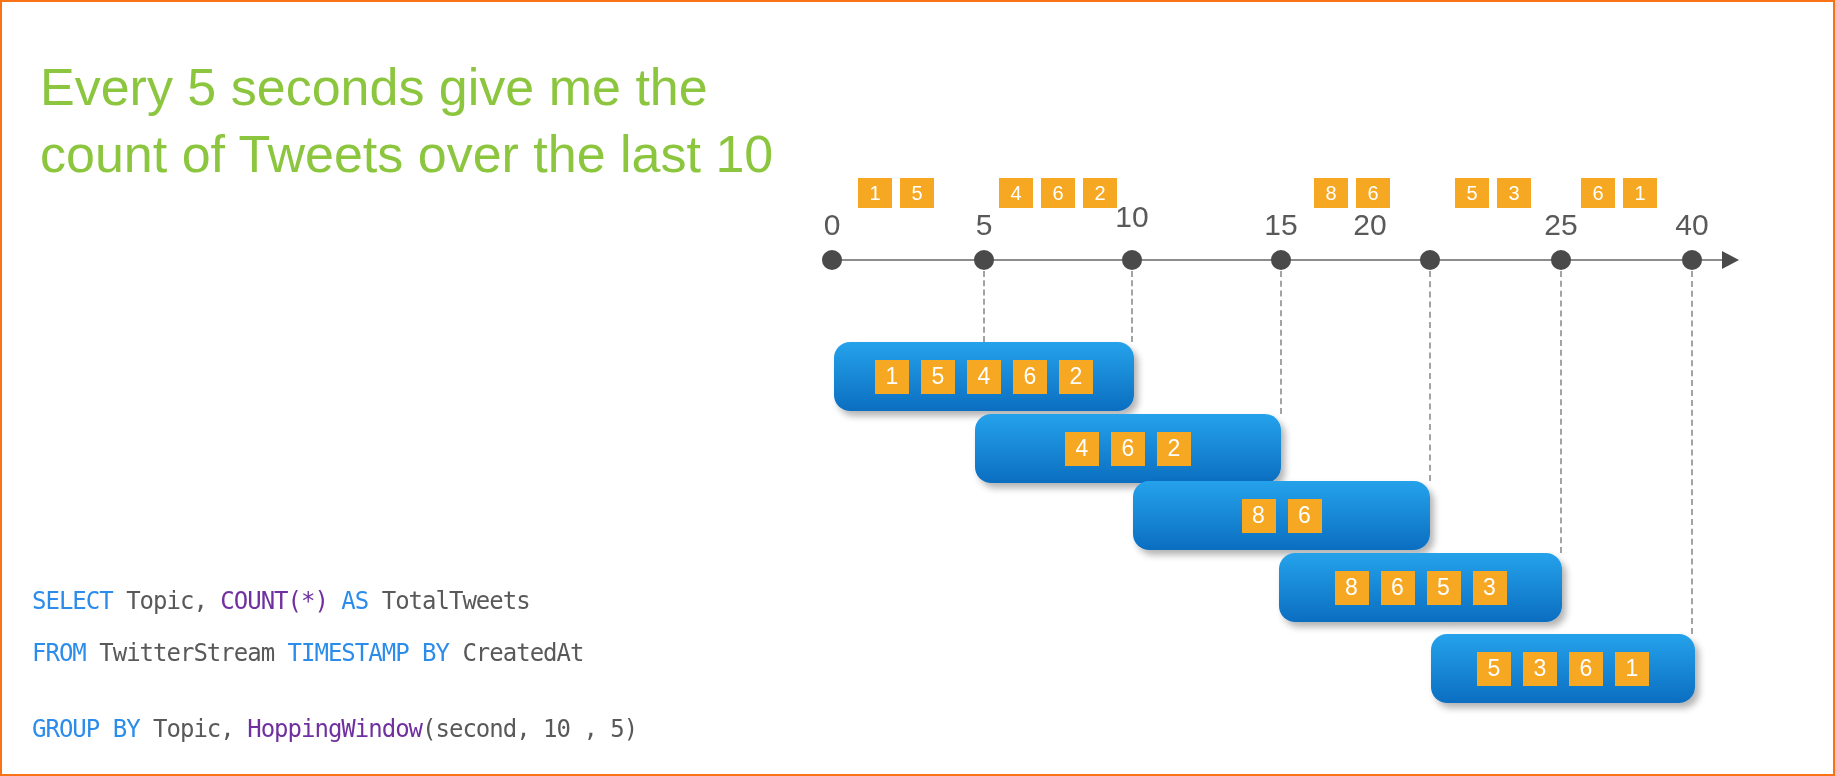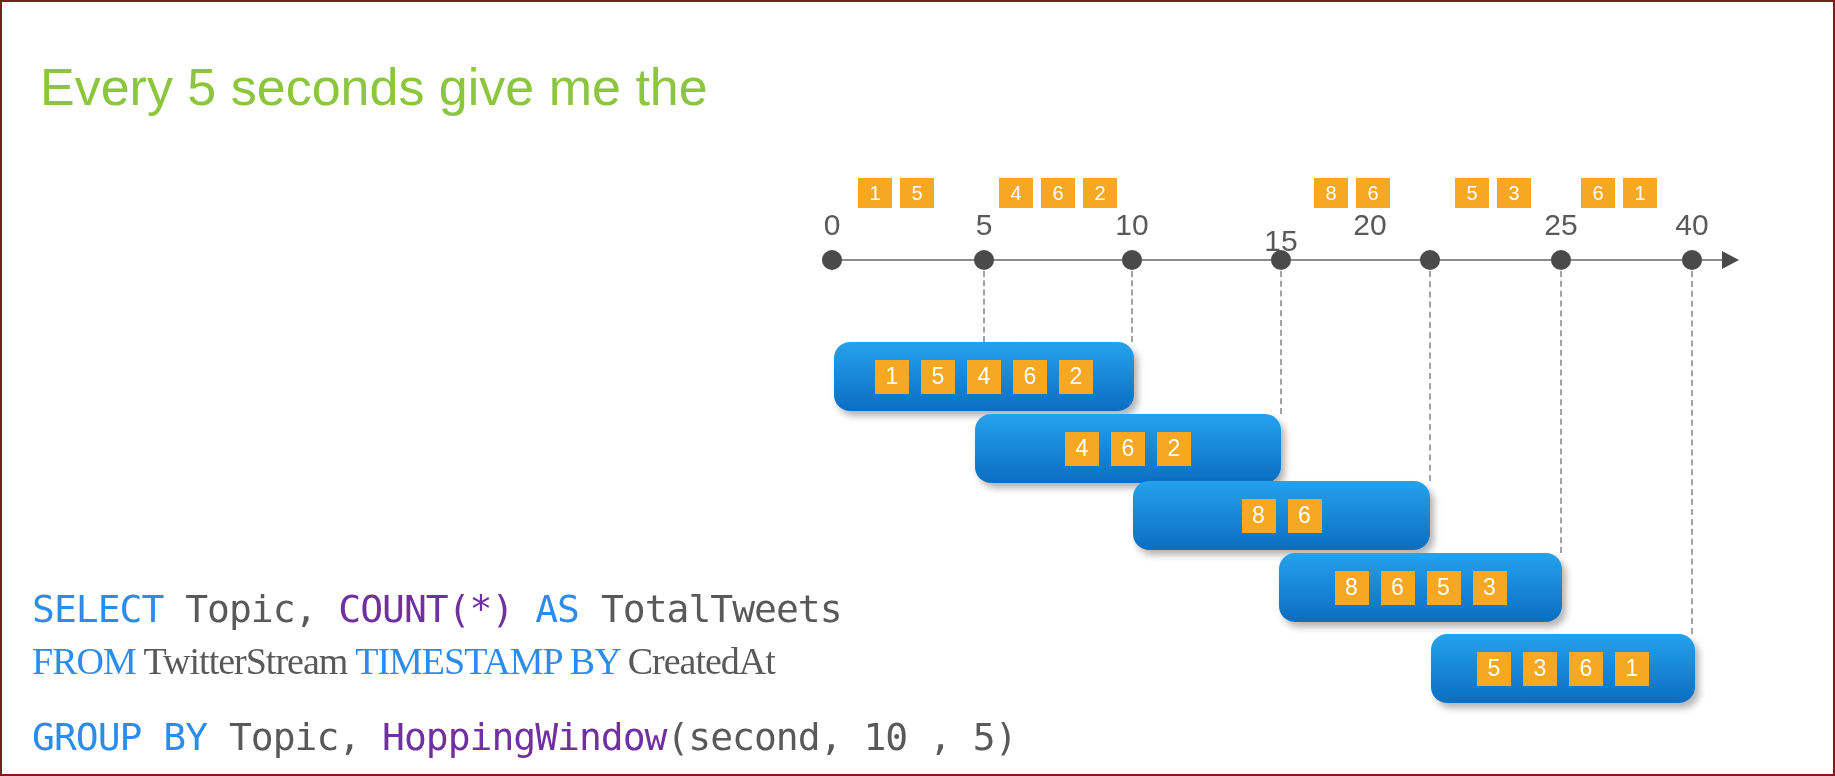--- a/index.html
+++ b/index.html
@@ -1,20 +1,20 @@
 <!DOCTYPE html>
 <html style="--green-head: #8CC63F; --green-banner: #78AB43; --banner-fg: #FFFFFF; --orange: #F7A823; --blue-top: #25A2EB; --blue-bot: #0B6EC0; --kw: #2B8CEB; --fn: #7030A0; --tx: #595959;"><head>
 <meta charset="utf-8">
 <style>
   html,body{margin:0;padding:0;background:#e8e8e8;}
   #slide{
     position:relative;
     width:1835px;height:776px;
     background:#ffffff;
-    border:2px solid #7f1d1d;
+    border:2px solid #f97316;
     box-sizing:border-box;
     overflow:hidden;
     font-family:"Liberation Sans",sans-serif;
   }
   
   #heading{
     position:absolute;left:38px;top:52px;
     font-size:52px;line-height:67px;font-weight:400;
     color:var(--green-head,#8CC63F);
     white-space:nowrap;
@@ -57,48 +57,49 @@
   
   .hop-window{
     position:absolute;height:69px;border-radius:16px;
     background:linear-gradient(180deg,var(--blue-top,#25A2EB) 0%,var(--blue-bot,#0B6EC0) 100%);
     box-shadow:4px 5px 7px rgba(0,0,0,.30);
   }
   
   .sql-line{
     position:absolute;left:30px;
     font-family:"DejaVu Sans Mono",monospace;
-    font-size:38px;white-space:pre;letter-spacing:-1px;
+    font-size:24px;white-space:pre;letter-spacing:-1px;
   }
   .sql-line .kw{color:var(--kw,#2B8CEB);}
   .sql-line .fn{color:var(--fn,#7030A0);}
   .sql-line .tx{color:var(--tx,#595959);}
 </style>
 </head>
 <body>
 
 <div id="slide">
   <div id="heading">
       <div>Every 5 seconds give me the</div>
+      <div>count of Tweets over the last 10</div>
     </div>
 
 
   <div class="axis-line"></div>
   <div class="axis-arrow"></div>
 
   <div id="timeline">
       <div class="tick-label" style="left: 790px; top: 206px;">0</div>
       <div class="tick-dot" style="left: 820px; top: 248px;"></div>
       <div class="tick-label" style="left: 942px; top: 206px;">5</div>
       <div class="tick-dot" style="left: 972px; top: 248px;"></div>
       <div class="guide-line" style="left: 981px; top: 269px; height: 71px;"></div>
-      <div class="tick-label" style="left: 1090px; top: 206px;">10</div>
+      <div class="tick-label" style="left: 1090px; top: 198px;">10</div>
       <div class="tick-dot" style="left: 1120px; top: 248px;"></div>
       <div class="guide-line" style="left: 1129px; top: 269px; height: 71px;"></div>
-      <div class="tick-label" style="left: 1239px; top: 206px; margin-top: 16px;">15</div>
+      <div class="tick-label" style="left: 1239px; top: 206px;">15</div>
       <div class="tick-dot" style="left: 1269px; top: 248px;"></div>
       <div class="guide-line" style="left: 1278px; top: 269px; height: 143px;"></div>
       <div class="tick-label" style="left: 1328px; top: 206px;">20</div>
       <div class="tick-dot" style="left: 1418px; top: 248px;"></div>
       <div class="guide-line" style="left: 1427px; top: 269px; height: 210px;"></div>
       <div class="tick-label" style="left: 1519px; top: 206px;">25</div>
       <div class="tick-dot" style="left: 1549px; top: 248px;"></div>
       <div class="guide-line" style="left: 1558px; top: 269px; height: 282px;"></div>
       <div class="tick-label" style="left: 1650px; top: 206px;">40</div>
       <div class="tick-dot" style="left: 1680px; top: 248px;"></div>
@@ -143,16 +144,16 @@
       <div class="hop-window" style="left: 1429px; top: 632px; width: 264px;">
         <div class="event-box in-window" style="left: 46px; top: 17.5px;">5</div>
         <div class="event-box in-window" style="left: 92px; top: 17.5px;">3</div>
         <div class="event-box in-window" style="left: 138px; top: 17.5px;">6</div>
         <div class="event-box in-window" style="left: 184px; top: 17.5px;">1</div>
       </div>
     </div>
 
   <div id="code">
       <div class="sql-line" style="top: 585px;"><span class="kw">SELECT</span><span class="tx"> Topic, </span><span class="fn">COUNT(*)</span><span class="tx"> </span><span class="kw">AS</span><span class="tx"> TotalTweets</span></div>
-      <div class="sql-line" style="top: 637px; font-family: Liberation Serif, serif;"><span class="kw">FROM</span><span class="tx"> TwitterStream </span><span class="kw">TIMESTAMP BY</span><span class="tx"> CreatedAt</span></div>
+      <div class="sql-line" style="top: 637px;"><span class="kw">FROM</span><span class="tx"> TwitterStream </span><span class="kw">TIMESTAMP BY</span><span class="tx"> CreatedAt</span></div>
       <div class="sql-line" style="top: 713px;"><span class="kw">GROUP BY</span><span class="tx"> Topic, </span><span class="fn">HoppingWindow</span><span class="tx">(second, 10 , 5)</span></div>
     </div>
 </div>
 
 </body></html>

